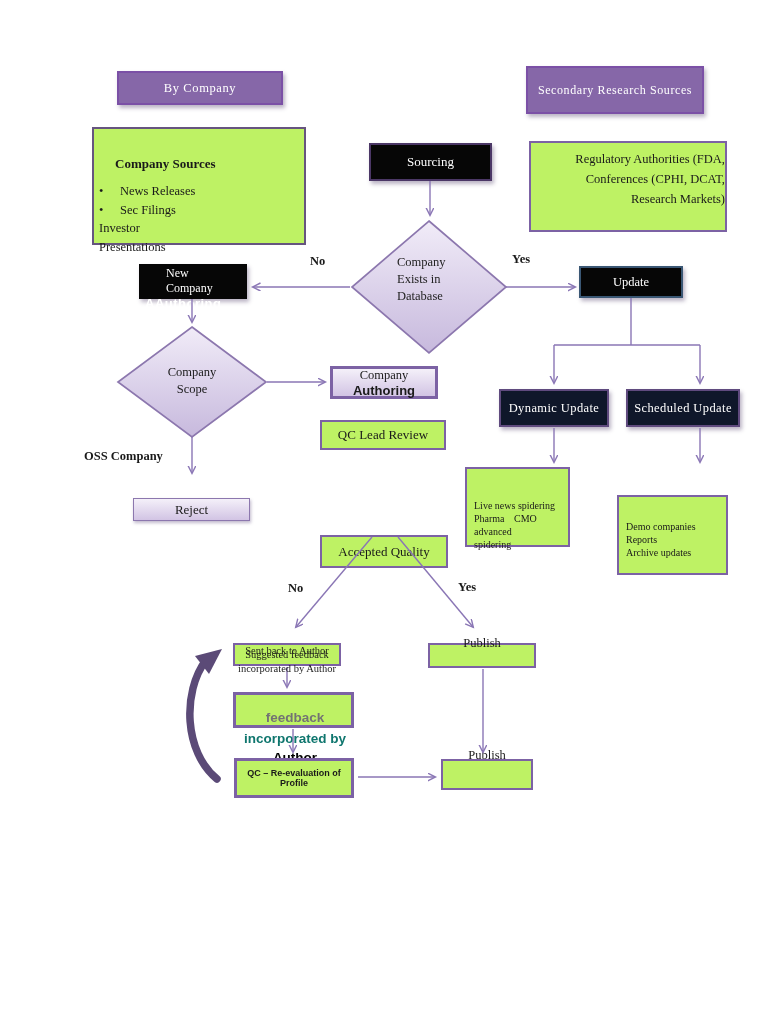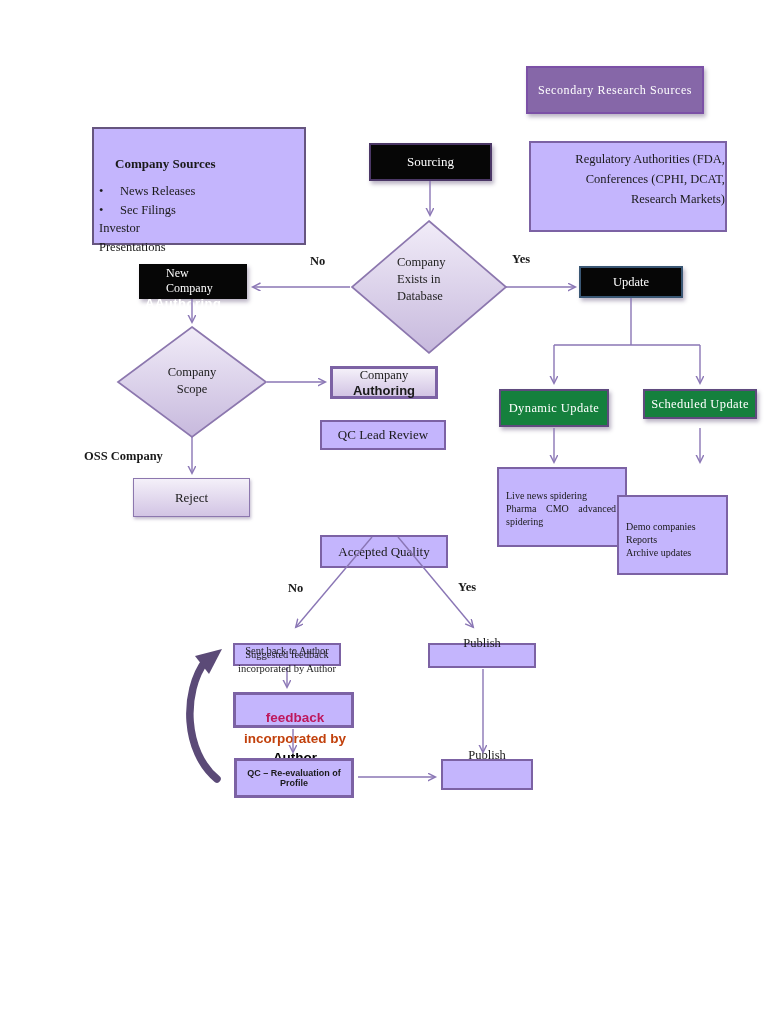--- a/index.html
+++ b/index.html
@@ -2,24 +2,24 @@
 <html><head>
 <meta charset="utf-8">
 <style>
   html,body{margin:0;padding:0;background:#ffffff;}
   .page{position:relative;width:768px;height:1024px;background:#ffffff;overflow:hidden;
         font-family:"Liberation Serif",serif;color:#1a1a1a;}
   .node{position:absolute;box-sizing:border-box;}
   .center{display:flex;align-items:center;justify-content:center;text-align:center;}
   .hdr{background:#8667A8;border:2px solid #7B50A6;color:#fff;font-size:12.5px;
        letter-spacing:0.6px;box-shadow:2px 3px 4px rgba(60,40,90,0.35);}
-  .pnode{background:#15803d;border:2px solid #5F4A7E;color:#fff;font-size:12.5px;
+  .pnode{background:#0f172a;border:2px solid #5F4A7E;color:#fff;font-size:12.5px;
        letter-spacing:0.4px;box-shadow:2px 3px 4px rgba(60,40,90,0.35);}
   .blackbox{background:#060606;color:#fff;box-shadow:2px 3px 4px rgba(60,40,90,0.35);}
-  .whitebox{background:#c4b5fd;}
+  .whitebox{background:#bef264;}
   .lav{background:linear-gradient(#F4F0F9,#D2C4E4);}
   .b-med{border:2px solid #7C62A4;text-align:right;}
   .b-thick{border:3px solid #7C62A4;}
   .b-thin{border:1.5px solid #8C77AE;}
   .overlay{position:absolute;left:0;top:0;z-index:4;pointer-events:none;}
   .txt{position:absolute;z-index:5;}
   .under{z-index:1;}
   .mid{z-index:2;}
   .over{z-index:3;}
   .bold{font-weight:bold;}
@@ -69,20 +69,23 @@
       <line x1="358" y1="777" x2="435" y2="777" marker-end="url(#ah)"></line>
       <line x1="483" y1="669" x2="483" y2="752" marker-end="url(#ah)"></line>
     </g>
 
     <g>
       <path d="M 217 779 C 184 752 182 692 206 660" stroke="#5B4A77" stroke-width="7.5" fill="none" stroke-linecap="round"></path>
       <polygon points="222,649 195,656 209,674" fill="#5B4A77"></polygon>
     </g>
   </svg>
 
+  <div class="node hdr center" style="left:117px;top:71px;width:166px;height:34px;">
+    <span>By Company</span>
+  </div>
 
   <div class="node hdr center" style="left:526px;top:66px;width:178px;height:48px;font-size:12px;">
     <span>Secondary Research Sources</span>
   </div>
 
   <div class="node whitebox" style="left:92px;top:127px;width:214px;height:118px;border:2px solid #66557F;">
     <div class="bold" style="margin:27px 0 10px 21px;font-size:13px;">Company Sources</div>
     <div class="bullets">
       <div class="bullet-row">
         <span class="bullet-mark">•</span>
@@ -135,58 +138,58 @@
     <div style="font-size:12.5px;">Company</div>
     <div class="sans bold" style="font-size:13px;">Authoring</div>
   </div>
 
   <div class="node whitebox b-med center" style="left:320px;top:420px;width:126px;height:30px;font-size:13px;">
     <span>QC Lead Review</span>
   </div>
 
   <div class="txt bold" style="left:84px;top:449px;font-size:12.5px;">OSS Company</div>
 
-  <div class="node lav b-thin center" style="left:133px;top:478px;width:117px;height:39px;font-size:13px;box-shadow:1px 2px 3px rgba(100,80,130,0.4);">
+  <div class="node lav b-thin center" style="left:133px;top:498px;width:117px;height:23px;font-size:13px;box-shadow:1px 2px 3px rgba(100,80,130,0.4);">
     <span>Reject</span>
   </div>
 
   <div class="node whitebox center" style="left:320px;top:503px;width:128px;height:33px;border:2.5px solid #7C62A4;font-size:13px;margin-top:32px;">
     <span>Accepted Quality</span>
   </div>
 
   <div class="node pnode center" style="left:499px;top:389px;width:110px;height:38px;">
     <span>Dynamic Update</span>
   </div>
-  <div class="node pnode center" style="left:643px;top:389px;width:114px;height:30px;text-align:center;">
+  <div class="node pnode center" style="left:626px;top:389px;width:114px;height:38px;text-align:center;">
     <span>Scheduled Update</span>
   </div>
 
-  <div class="node whitebox small10" style="left:497px;top:467px;width:130px;height:80px;border:2.5px solid #7C62A4;padding:20px 0 0 7px;">
+  <div class="node whitebox small10" style="left:465px;top:467px;width:105px;height:80px;border:2.5px solid #7C62A4;padding:30px 0 0 7px;">
     <div>Live news spidering</div>
     <div class="wspace">Pharma CMO advanced</div>
     <div>spidering</div>
   </div>
 
   <div class="node whitebox small10" style="left:617px;top:467px;width:111px;height:80px;border:2.5px solid #7C62A4;padding:23px 0 0 7px;margin-top:28px;">
     <div>Demo companies</div>
     <div>Reports</div>
     <div>Archive updates</div>
   </div>
 
   <div class="txt bold" style="left:288px;top:581px;font-size:12.5px;">No</div>
   <div class="txt bold" style="left:458px;top:580px;font-size:12.5px;">Yes</div>
 
   <div class="node whitebox mid" style="left:233px;top:643px;width:108px;height:23px;border:2.5px solid #7C62A4;"></div>
   <div class="txt center" style="left:230px;top:645px;width:114px;font-size:10.5px;">Sent back to Author</div>
   <div class="txt center" style="left:230px;top:649px;width:114px;font-size:10.5px;">Suggested feedback</div>
   <div class="txt center" style="left:222px;top:663px;width:130px;font-size:10.5px;">incorporated by Author</div>
 
   <div class="node whitebox mid" style="left:233px;top:692px;width:121px;height:36px;border:3px solid #7C62A4;"></div>
-  <div class="txt over sans bold center" style="left:253px;top:710px;width:84px;font-size:13.5px;color:#be185d;">feedback</div>
-  <div class="txt over sans bold center" style="left:236px;top:731px;width:118px;font-size:13.5px;color:#c2410c;">incorporated by</div>
+  <div class="txt over sans bold center" style="left:253px;top:710px;width:84px;font-size:13.5px;color:#737373;">feedback</div>
+  <div class="txt over sans bold center" style="left:236px;top:731px;width:118px;font-size:13.5px;color:#0f766e;">incorporated by</div>
   <div class="txt under sans bold center" style="left:263px;top:750px;width:64px;font-size:13.5px;color:#000;z-index:1;">Author</div>
 
   <div class="node whitebox center mid" style="left:234px;top:758px;width:120px;height:40px;border:3px solid #7C62A4;flex-direction:column;display:flex;z-index:2;">
     <div class="sans bold" style="font-size:9px;">QC – Re-evaluation of</div>
     <div class="sans bold" style="font-size:9px;">Profile</div>
   </div>
 
   <div class="node whitebox mid" style="left:428px;top:643px;width:108px;height:25px;border:2.5px solid #7C62A4;"></div>
   <div class="txt over center" style="left:432px;top:636px;width:100px;font-size:12.5px;">Publish</div>
 

